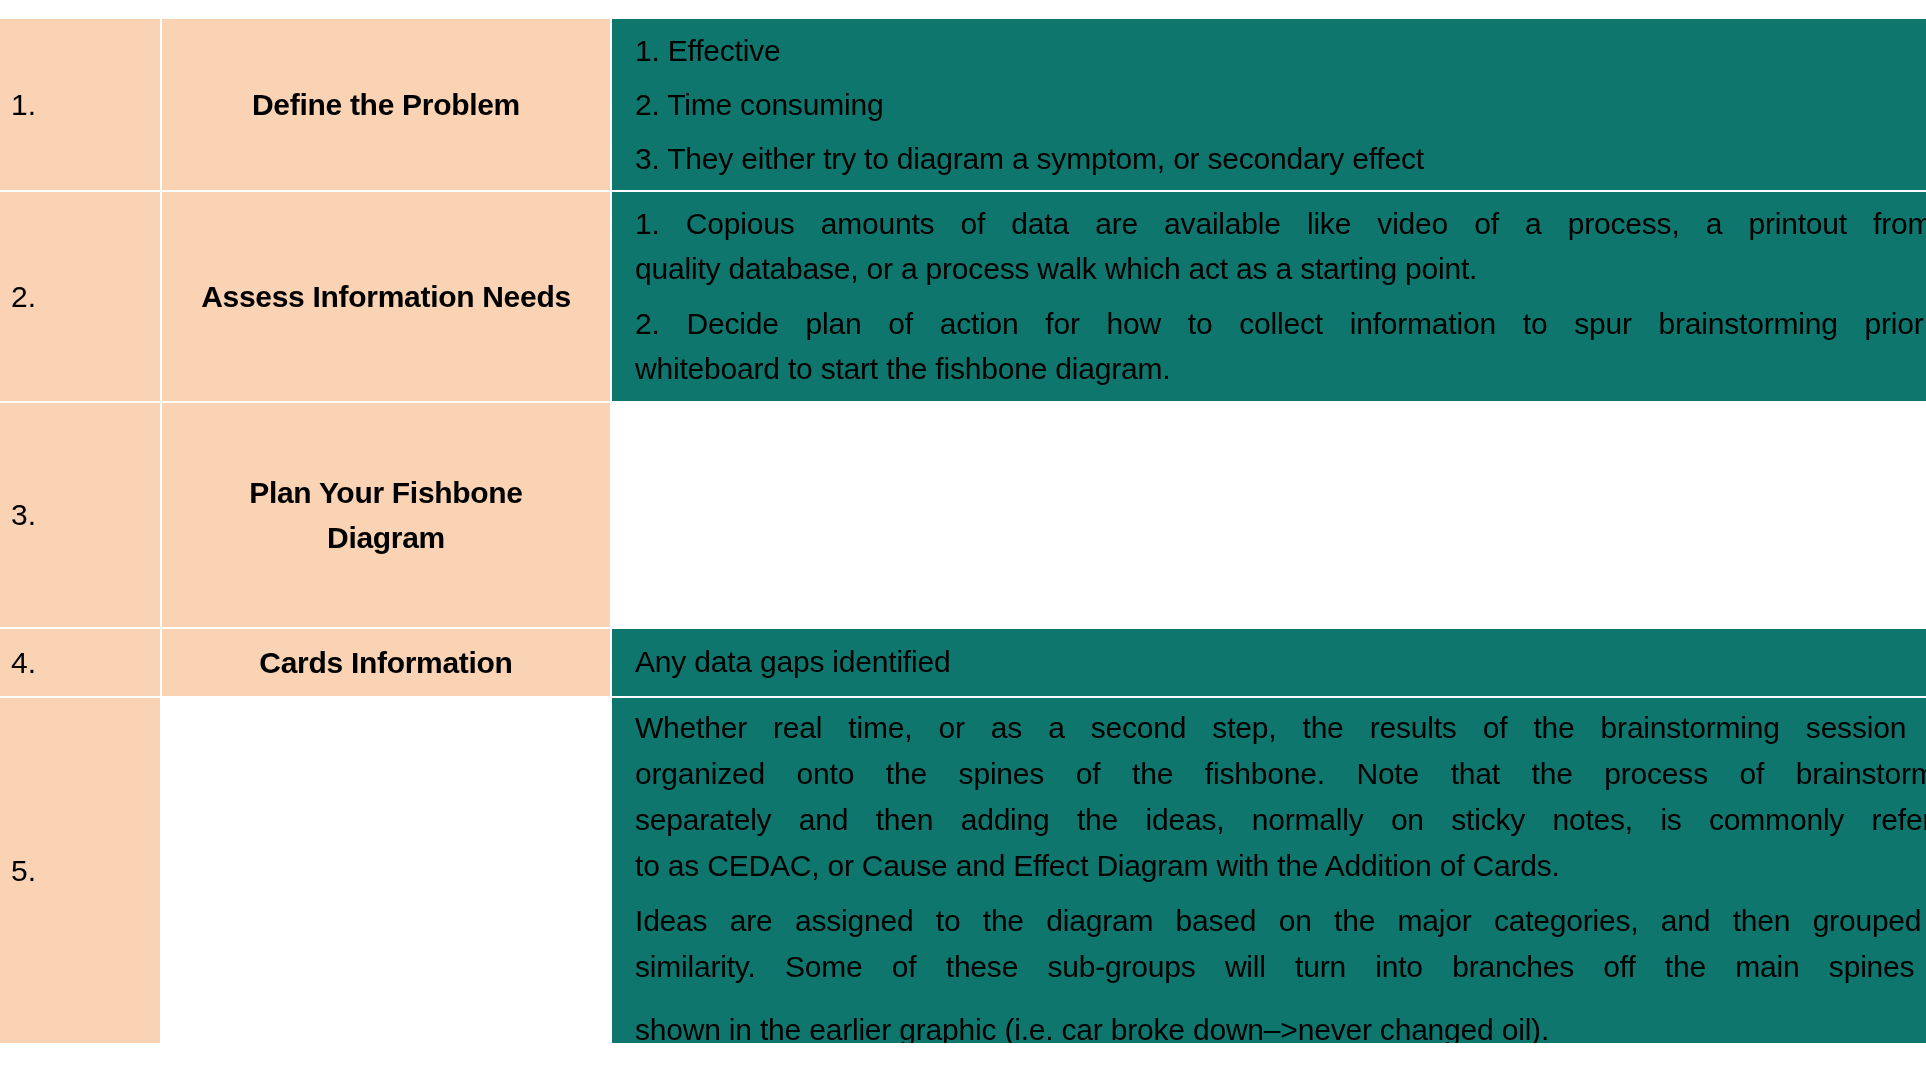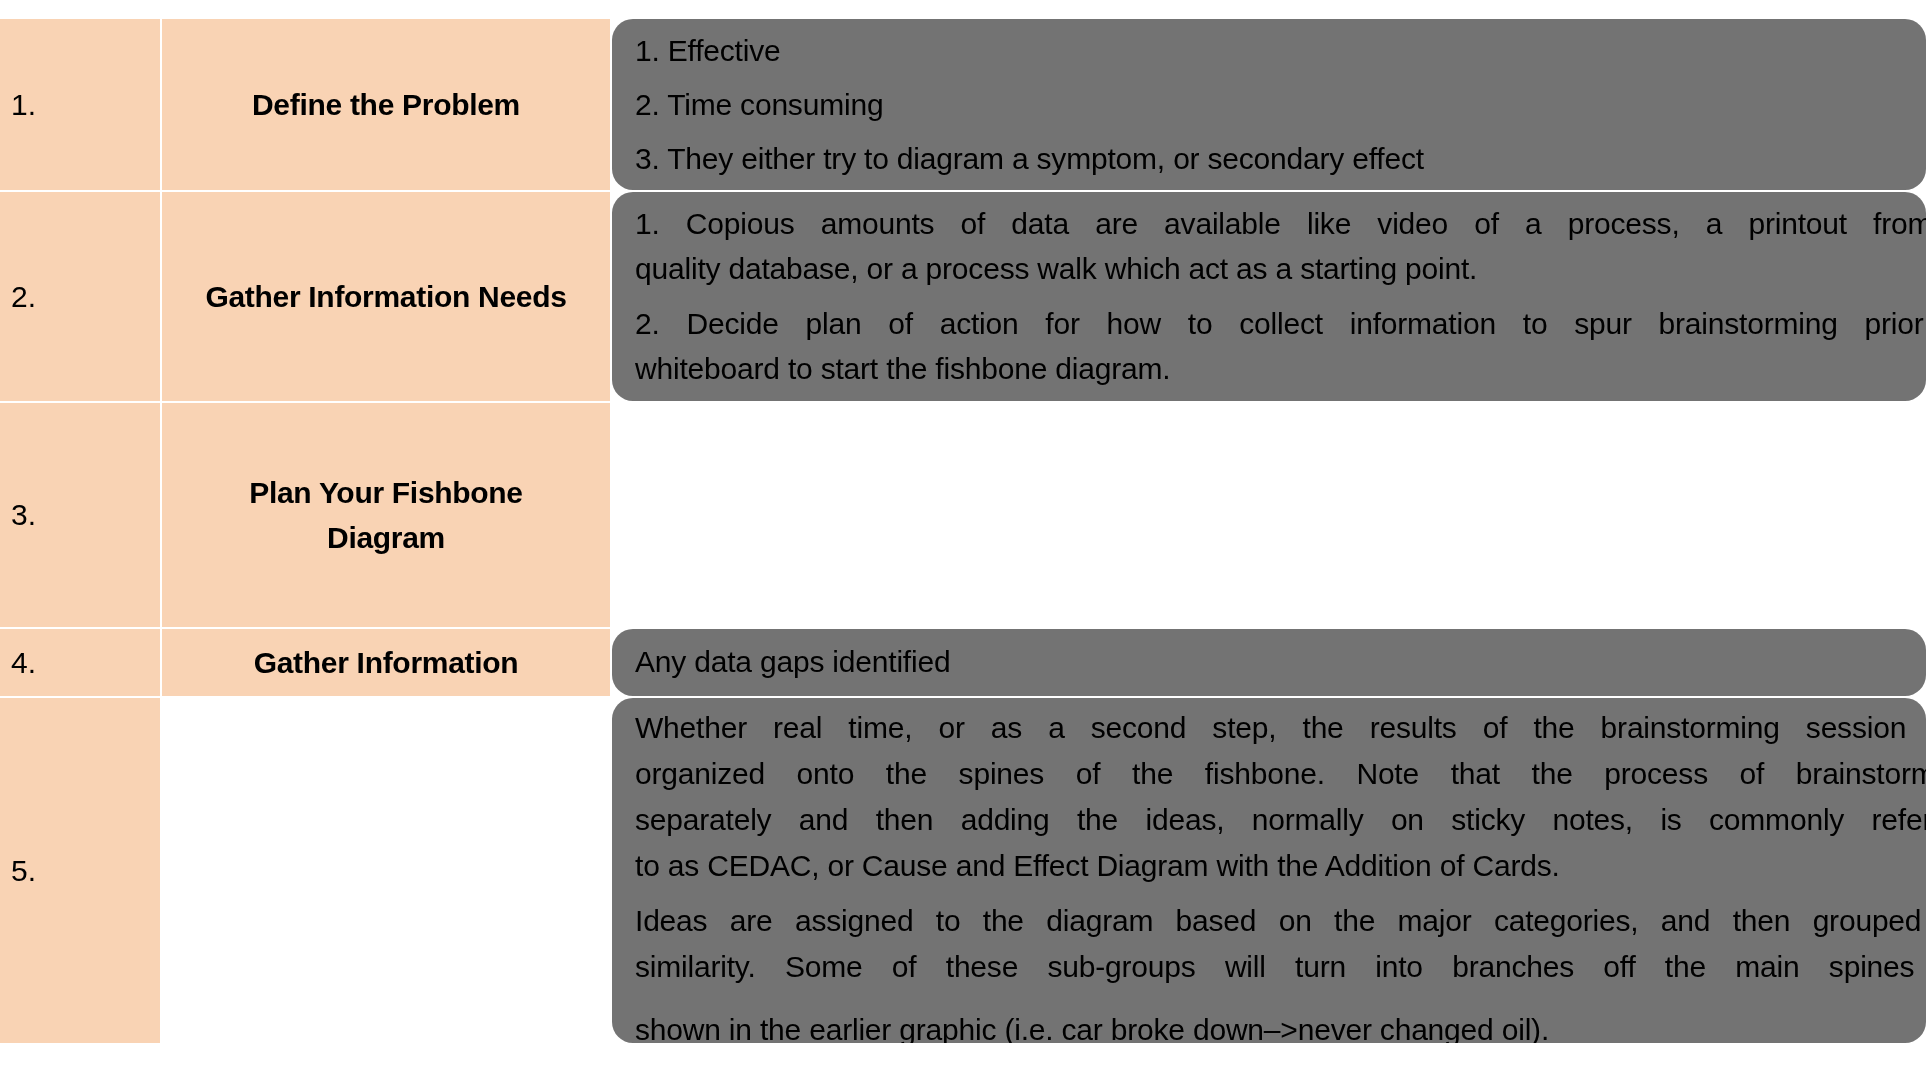--- a/index.html
+++ b/index.html
@@ -3,21 +3,21 @@
 <meta charset="utf-8">
 <style>
   html, body { margin:0; padding:0; background:#ffffff; }
   body { width:1926px; height:1082px; overflow:hidden; position:relative;
          font-family:"Liberation Sans", sans-serif; color:#000; }
   .tbl { position:absolute; left:0; top:19px; width:1926px; }
   .row { position:absolute; left:0; width:1926px; }
   .cell { position:absolute; top:0; bottom:0; box-sizing:border-box; overflow:hidden; }
   .num  { left:0; width:160px; background:#f9d3b4; }
   .lab  { left:162px; width:448px; background:#f9d3b4; display:flex; align-items:center; justify-content:center; text-align:center; }
-  .cnt  { left:612px; width:1314px; background:#737373;border-radius:21px; }
+  .cnt  { left:612px; width:1314px; background:#0f766e; }
   .num span { position:absolute; left:11px; top:50%; transform:translateY(-50%); font-size:30px; }
   .lab span { font-weight:bold; font-size:30px; line-height:45px; letter-spacing:-0.3px; }
   .cnt .lines { position:absolute; left:23px; top:0; white-space:nowrap; font-size:30px; letter-spacing:-0.2px; }
   .cnt .ln { position:absolute; left:0; white-space:nowrap; line-height:40px; }
   .just { display:block; text-align:justify; text-align-last:justify; width:1340px; }
 </style>
 </head>
 <body>
 
 <div class="tbl">
@@ -36,21 +36,21 @@
         <div class="ln" style="top:120px">3. They either try to diagram a symptom, or secondary effect</div>
       </div>
     </div>
   </div>
 
   <div class="row" style="top:173px; height:209px;">
     <div class="cell num">
         <span>2.</span>
       </div>
     <div class="cell lab">
-        <span>Gather Information Needs</span>
+        <span>Assess Information Needs</span>
       </div>
     <div class="cell cnt">
       <div class="lines">
         <div class="ln" style="top:12px">
             <span class="just">1. Copious amounts of data are available like video of a process, a printout from a</span>
           </div>
         <div class="ln" style="top:57px">quality database, or a process walk which act as a starting point.</div>
         <div class="ln" style="top:112px">
             <span class="just">2. Decide plan of action for how to collect information to spur brainstorming prior to</span>
           </div>
@@ -69,21 +69,21 @@
         <span style="display:block">Diagram</span>
       </span>
     </div>
   </div>
 
   <div class="row" style="top:610px; height:67px;">
     <div class="cell num">
         <span>4.</span>
       </div>
     <div class="cell lab">
-        <span>Gather Information</span>
+        <span>Cards Information</span>
       </div>
     <div class="cell cnt">
       <div class="lines">
         <div class="ln" style="top:13px">Any data gaps identified</div>
       </div>
     </div>
   </div>
 
   <div class="row" style="top:679px; height:345px;">
     <div class="cell num">

